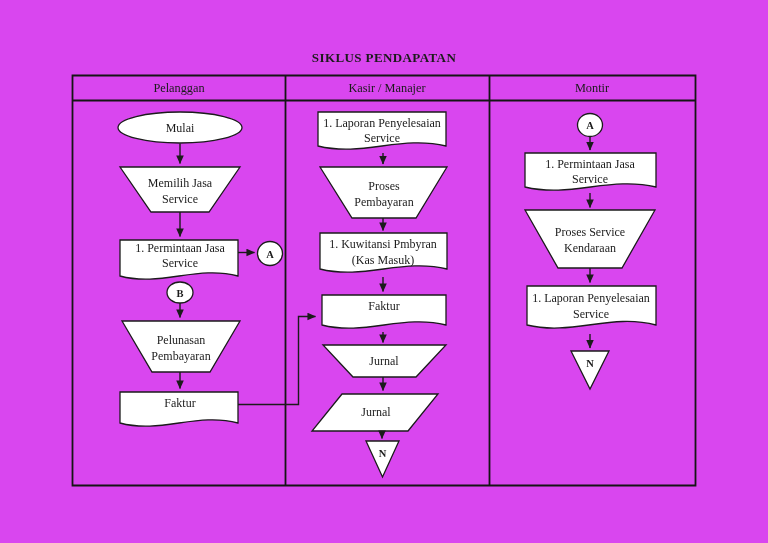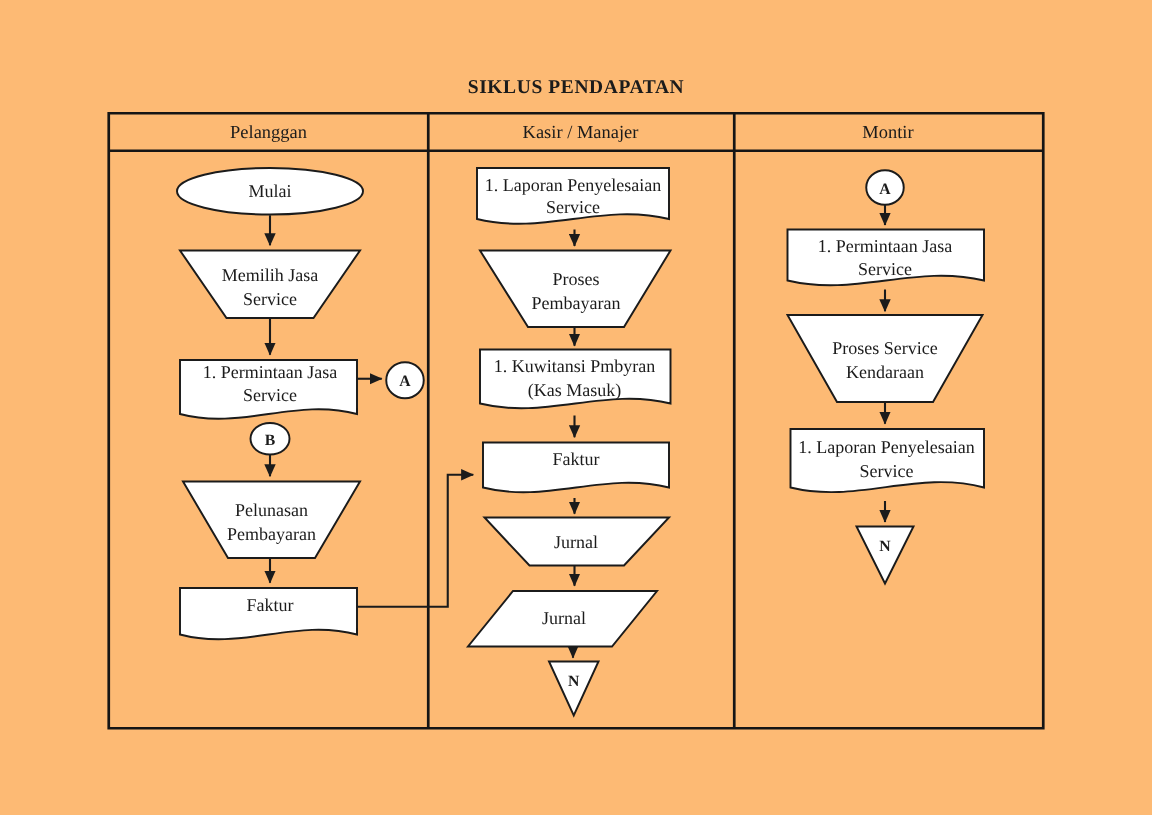--- a/index.html
+++ b/index.html
@@ -1,17 +1,17 @@
 <!DOCTYPE html>
 <html><head>
 <meta charset="utf-8">
 <style>
   html,body { margin:0; padding:0; background:#ffffff; }
   .page {
-    position:relative; width:768px; height:543px; background:#fdba74;
+    position:relative; width:768px; height:543px; background:#d946ef;
     font-family:"Liberation Serif", serif; overflow:hidden;
   }
   svg { display:block; }
   .shape   { fill:#ffffff; stroke:#1b1b1b; stroke-width:1.3; }
   .arrow   { fill:none; stroke:#1b1b1b; stroke-width:1.4; marker-end:url(#ah); }
   .grid    { fill:none; stroke:#151515; stroke-width:1.8; }
   .t-title { font:bold 13px "Liberation Serif", serif; fill:#1b1b1b; text-anchor:middle; letter-spacing:.4px; }
   .t-head  { font:12.3px "Liberation Serif", serif; fill:#1b1b1b; text-anchor:middle; }
   .t-node  { font:12px "Liberation Serif", serif; fill:#1b1b1b; text-anchor:middle; }
   .t-conn  { font:bold 10.5px "Liberation Serif", serif; fill:#1b1b1b; text-anchor:middle; }

